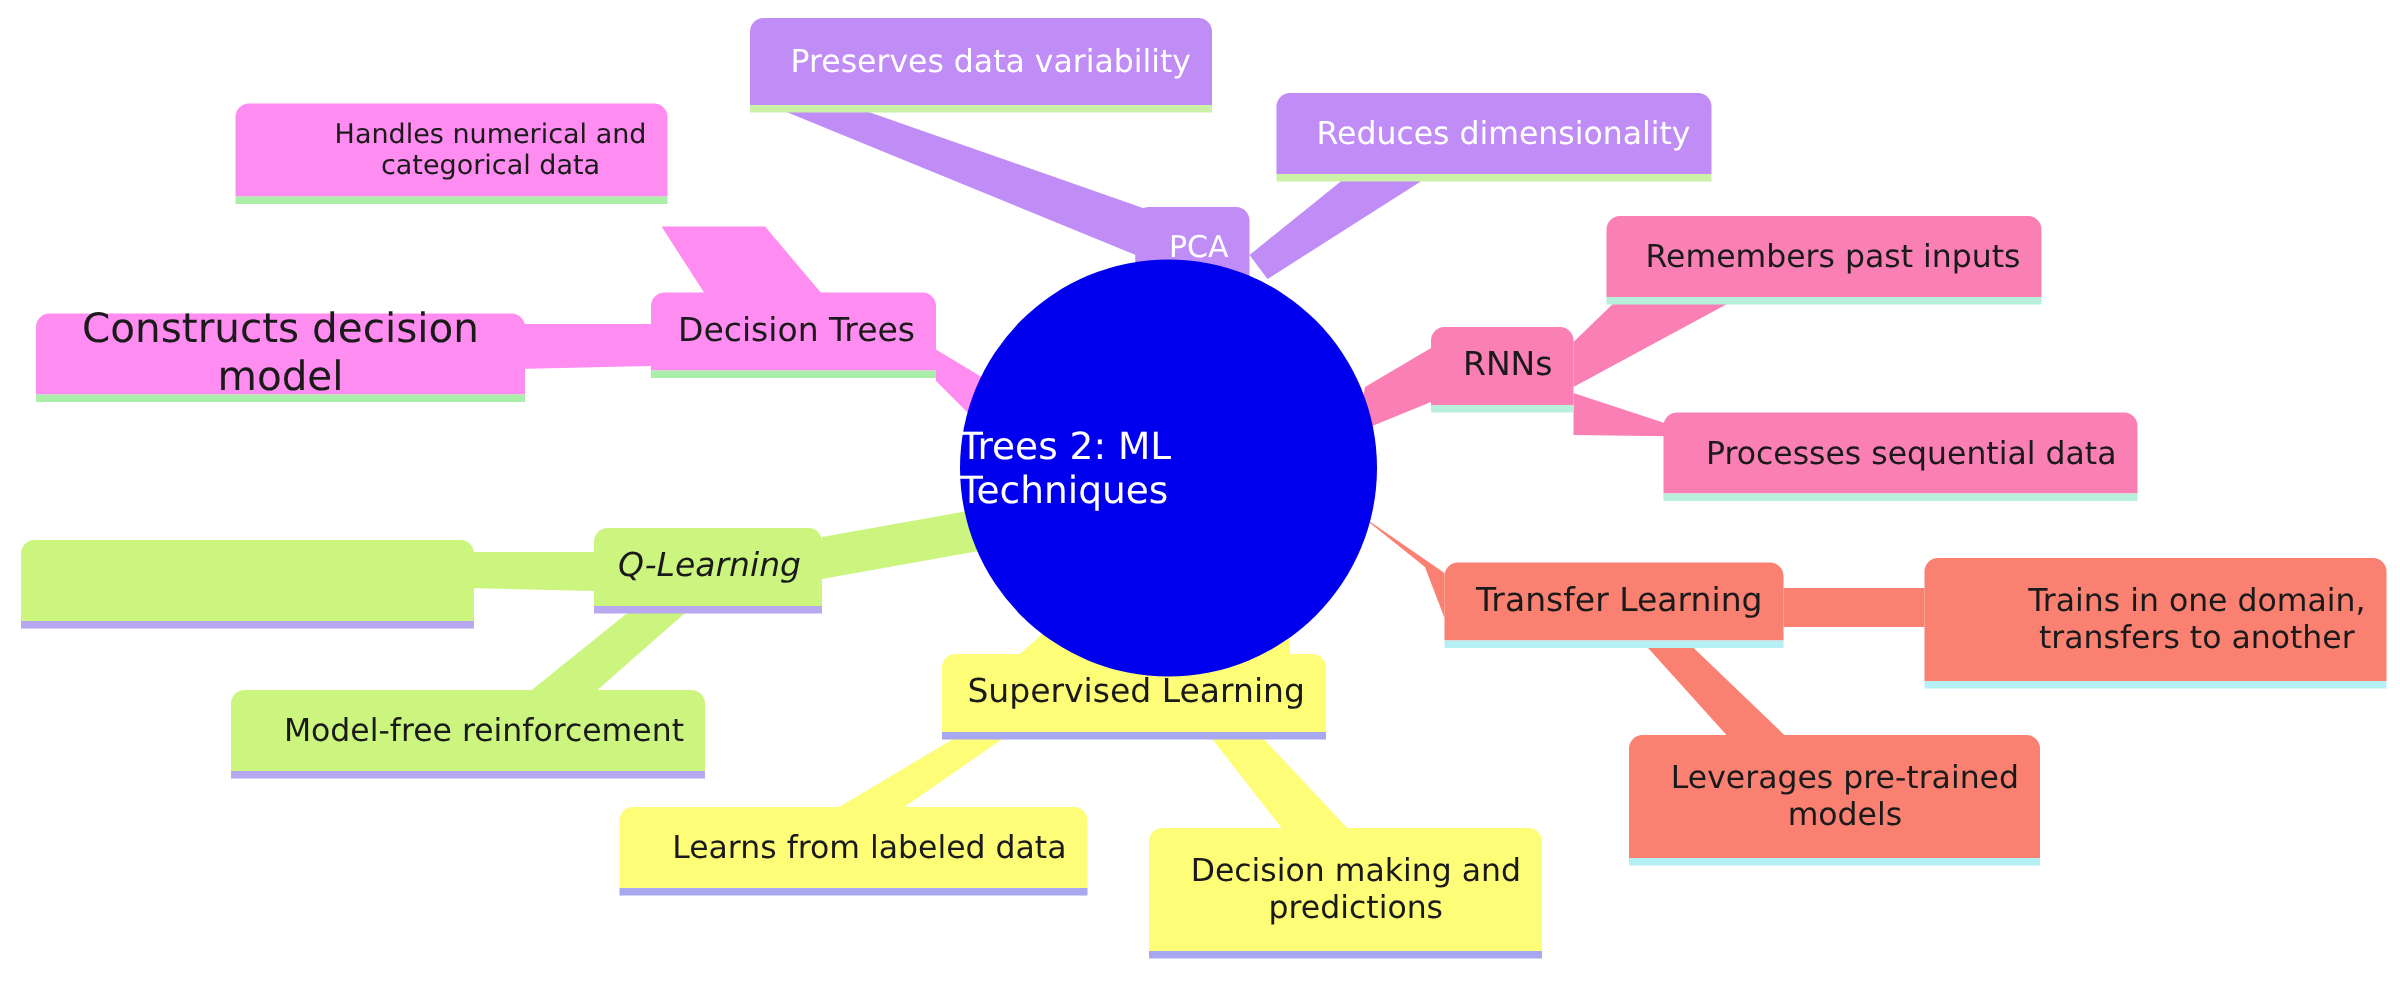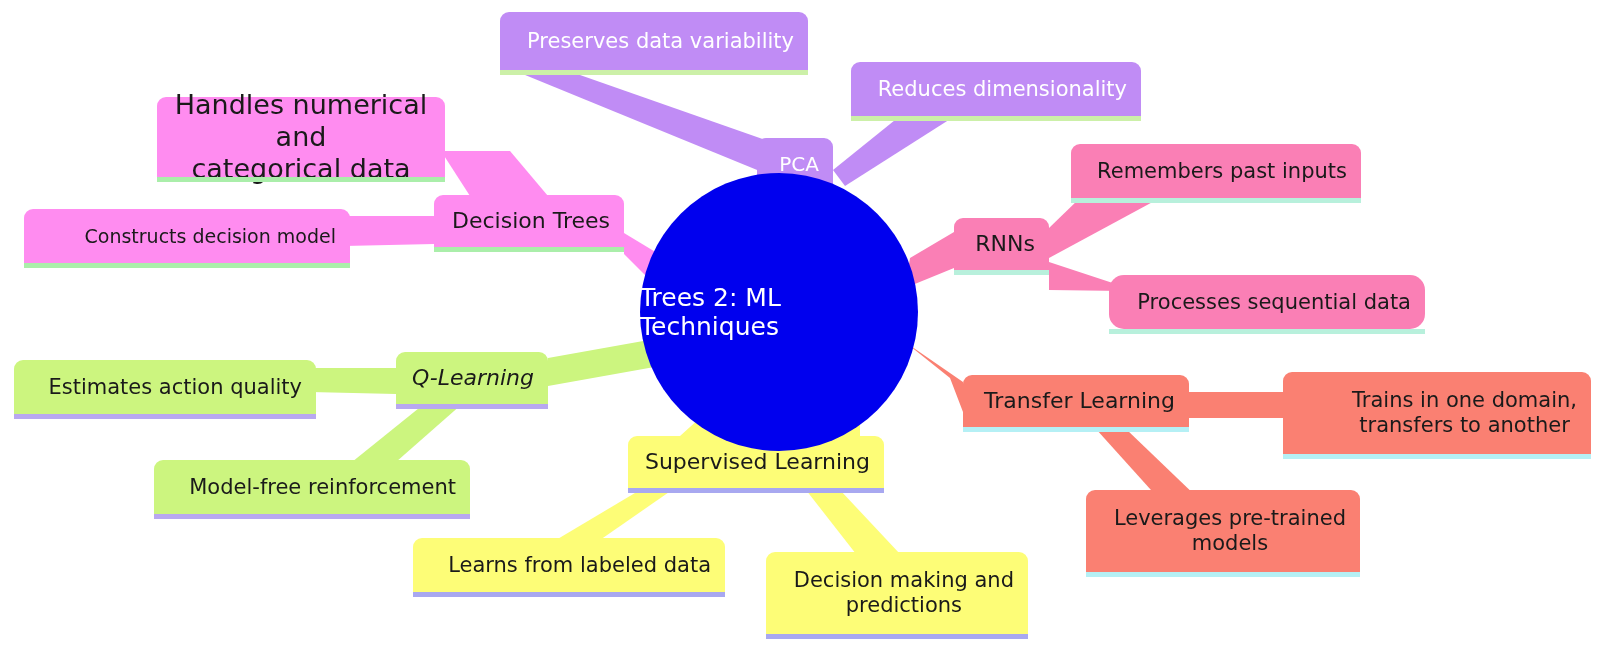--- a/index.html
+++ b/index.html
@@ -78,32 +78,32 @@
       <polygon points="424,404 462,404 396,462 352,462" fill="#ccf57f"></polygon>
     </svg>
   <div id="nodes-layer">
       <div class="root" style="left: 640px; top: 173px; width: 278px; height: 278px; background: rgb(0, 0, 238); color: rgb(255, 255, 255);">
         <span>Trees 2: ML Techniques</span>
       </div>
       <div class="node" style="left: 757px; top: 138px; width: 76px; height: 54px; background: rgb(192, 140, 245); color: rgb(255, 255, 255); font-size: 20px;"><span>PCA</span><span class="underline" style="background: rgb(204, 240, 168);"></span></div>
       <div class="node" style="left: 500px; top: 12px; width: 308px; height: 58px; background: rgb(192, 140, 245); color: rgb(255, 255, 255); font-size: 21px;"><span>Preserves data variability</span><span class="underline" style="background: rgb(204, 240, 168);"></span></div>
       <div class="node" style="left: 851px; top: 62px; width: 290px; height: 54px; background: rgb(192, 140, 245); color: rgb(255, 255, 255); font-size: 21px;"><span>Reduces dimensionality</span><span class="underline" style="background: rgb(204, 240, 168);"></span></div>
       <div class="node" style="left: 434px; top: 195px; width: 190px; height: 52px; background: rgb(255, 140, 240); color: rgb(26, 26, 26); font-size: 22px;"><span>Decision Trees</span><span class="underline" style="background: rgb(170, 238, 170);"></span></div>
-      <div class="node" style="left: 157px; top: 69px; width: 288px; height: 80px; background: rgb(255, 140, 240); color: rgb(26, 26, 26); font-size: 27px; margin-top: 28px;"><span>Handles numerical and
+      <div class="node" style="left: 157px; top: 69px; width: 288px; height: 62px; background: rgb(255, 140, 240); color: rgb(26, 26, 26); font-size: 18px;"><span>Handles numerical and
 categorical data</span><span class="underline" style="background: rgb(170, 238, 170);"></span></div>
-      <div class="node" style="left: 24px; top: 209px; width: 326px; height: 54px; background: rgb(255, 140, 240); color: rgb(26, 26, 26); font-size: 19px;"><span>Constructs decision model</span><span class="underline" style="background: rgb(170, 238, 170);"></span></div>
+      <div class="node" style="left: 24px; top: 209px; width: 326px; height: 54px; background: rgb(255, 140, 240); color: rgb(26, 26, 26); font-size: 27px;"><span>Constructs decision model</span><span class="underline" style="background: rgb(170, 238, 170);"></span></div>
       <div class="node" style="left: 954px; top: 218px; width: 95px; height: 52px; background: rgb(250, 127, 181); color: rgb(26, 26, 26); font-size: 22px;"><span>RNNs</span><span class="underline" style="background: rgb(184, 240, 220);"></span></div>
       <div class="node" style="left: 1071px; top: 144px; width: 290px; height: 54px; background: rgb(250, 127, 181); color: rgb(26, 26, 26); font-size: 21px;"><span>Remembers past inputs</span><span class="underline" style="background: rgb(184, 240, 220);"></span></div>
-      <div class="node" style="left: 1109px; top: 275px; width: 316px; height: 54px; background: rgb(250, 127, 181); color: rgb(26, 26, 26); font-size: 21px; border-radius: 15px;"><span>Processes sequential data</span><span class="underline" style="background: rgb(184, 240, 220);"></span></div>
+      <div class="node" style="left: 1109px; top: 275px; width: 316px; height: 54px; background: rgb(250, 127, 181); color: rgb(26, 26, 26); font-size: 21px;"><span>Processes sequential data</span><span class="underline" style="background: rgb(184, 240, 220);"></span></div>
       <div class="node" style="left: 963px; top: 375px; width: 226px; height: 52px; background: rgb(250, 128, 114); color: rgb(26, 26, 26); font-size: 22px;"><span>Transfer Learning</span><span class="underline" style="background: rgb(181, 240, 245);"></span></div>
       <div class="node" style="left: 1283px; top: 372px; width: 308px; height: 82px; background: rgb(250, 128, 114); color: rgb(26, 26, 26); font-size: 21px;"><span>Trains in one domain,
 transfers to another</span><span class="underline" style="background: rgb(181, 240, 245);"></span></div>
       <div class="node" style="left: 1086px; top: 490px; width: 274px; height: 82px; background: rgb(250, 128, 114); color: rgb(26, 26, 26); font-size: 21px;"><span>Leverages pre-trained
 models</span><span class="underline" style="background: rgb(181, 240, 245);"></span></div>
       <div class="node" style="left: 628px; top: 436px; width: 256px; height: 52px; background: rgb(253, 253, 119); color: rgb(26, 26, 26); font-size: 22px;"><span>Supervised Learning</span><span class="underline" style="background: rgb(168, 168, 240);"></span></div>
       <div class="node" style="left: 413px; top: 538px; width: 312px; height: 54px; background: rgb(253, 253, 119); color: rgb(26, 26, 26); font-size: 21px;"><span>Learns from labeled data</span><span class="underline" style="background: rgb(168, 168, 240);"></span></div>
       <div class="node" style="left: 766px; top: 552px; width: 262px; height: 82px; background: rgb(253, 253, 119); color: rgb(26, 26, 26); font-size: 21px;"><span>Decision making and
 predictions</span><span class="underline" style="background: rgb(168, 168, 240);"></span></div>
       <div class="node" style="left: 396px; top: 352px; width: 152px; height: 52px; background: rgb(204, 245, 127); color: rgb(26, 26, 26); font-size: 22px; font-style: italic;"><span>Q-Learning</span><span class="underline" style="background: rgb(184, 168, 240);"></span></div>
-      <div class="node" style="left: 14px; top: 360px; width: 302px; height: 54px; background: rgb(204, 245, 127); color: rgb(26, 26, 26); font-size: 21px;"><span>Estimates action quality</span><span class="underline" style="background: rgb(184, 168, 240);"></span></div>
+      <div class="node" style="left: 14px; top: 360px; width: 302px; height: 54px; background: rgb(204, 245, 127); color: rgb(26, 26, 26); font-size: 21px;"><span class="underline" style="background: rgb(184, 168, 240);"></span></div>
       <div class="node" style="left: 154px; top: 460px; width: 316px; height: 54px; background: rgb(204, 245, 127); color: rgb(26, 26, 26); font-size: 21px;"><span>Model-free reinforcement</span><span class="underline" style="background: rgb(184, 168, 240);"></span></div>
     </div>
 </div>
 
 </body></html>

